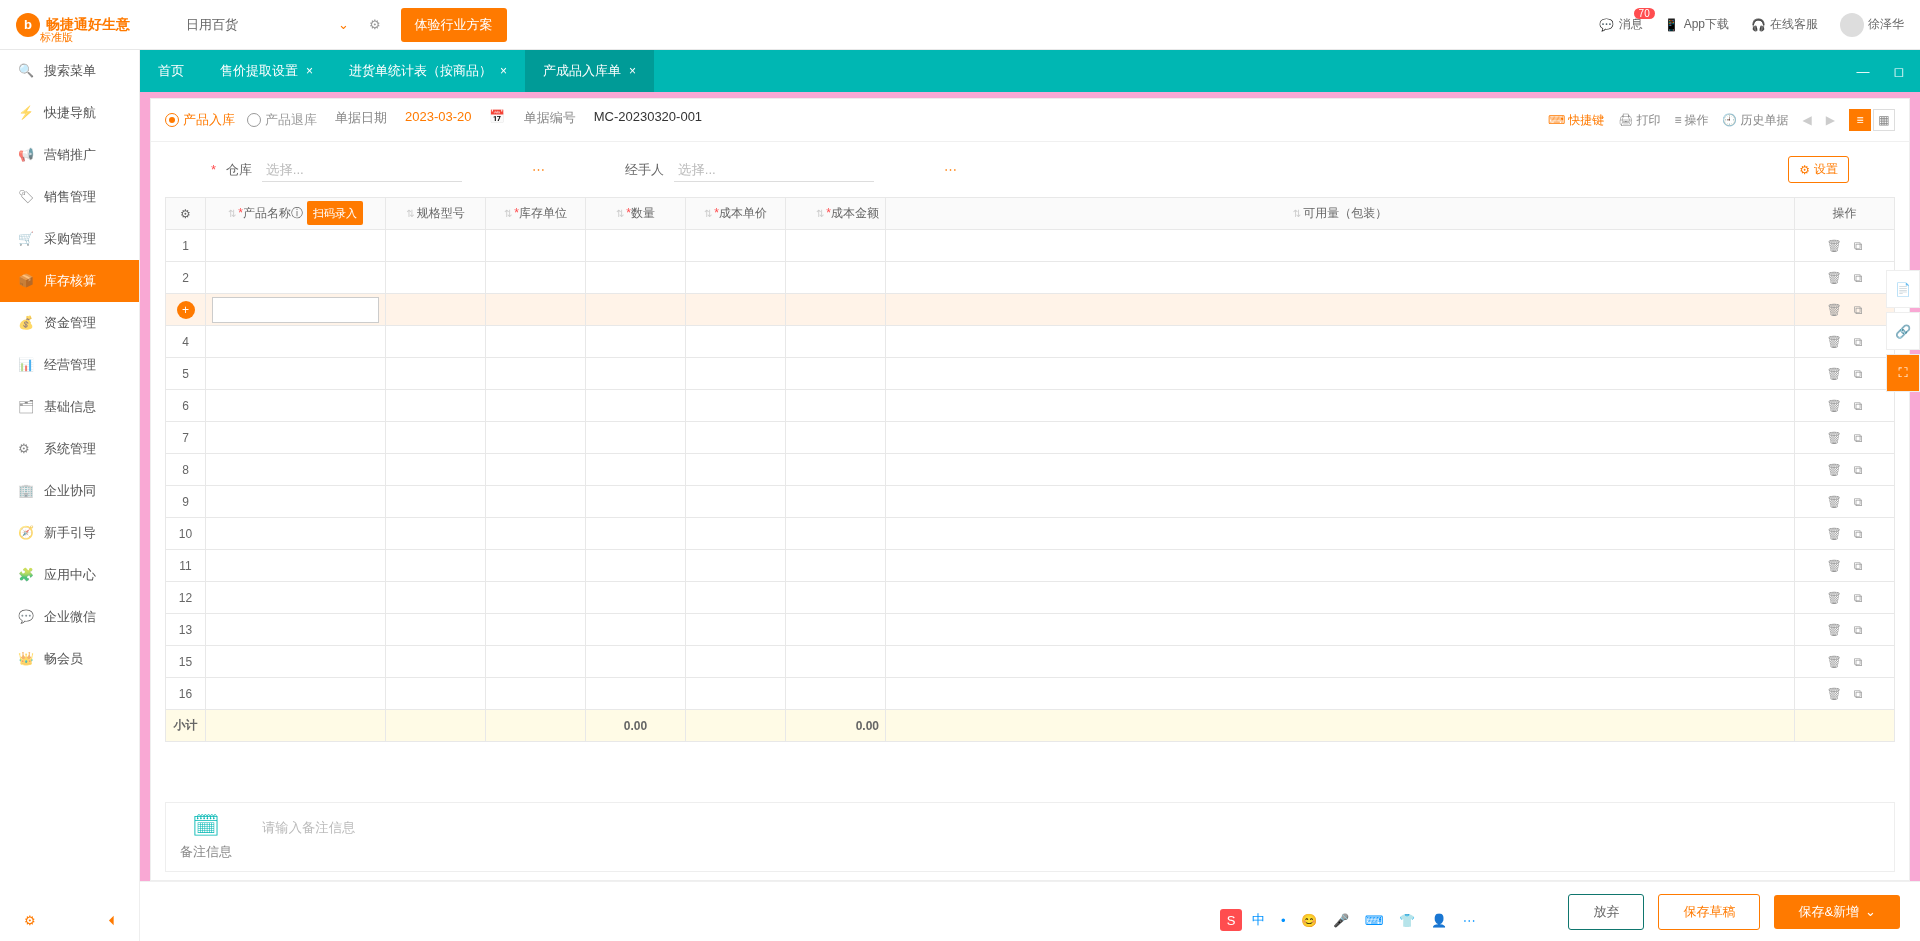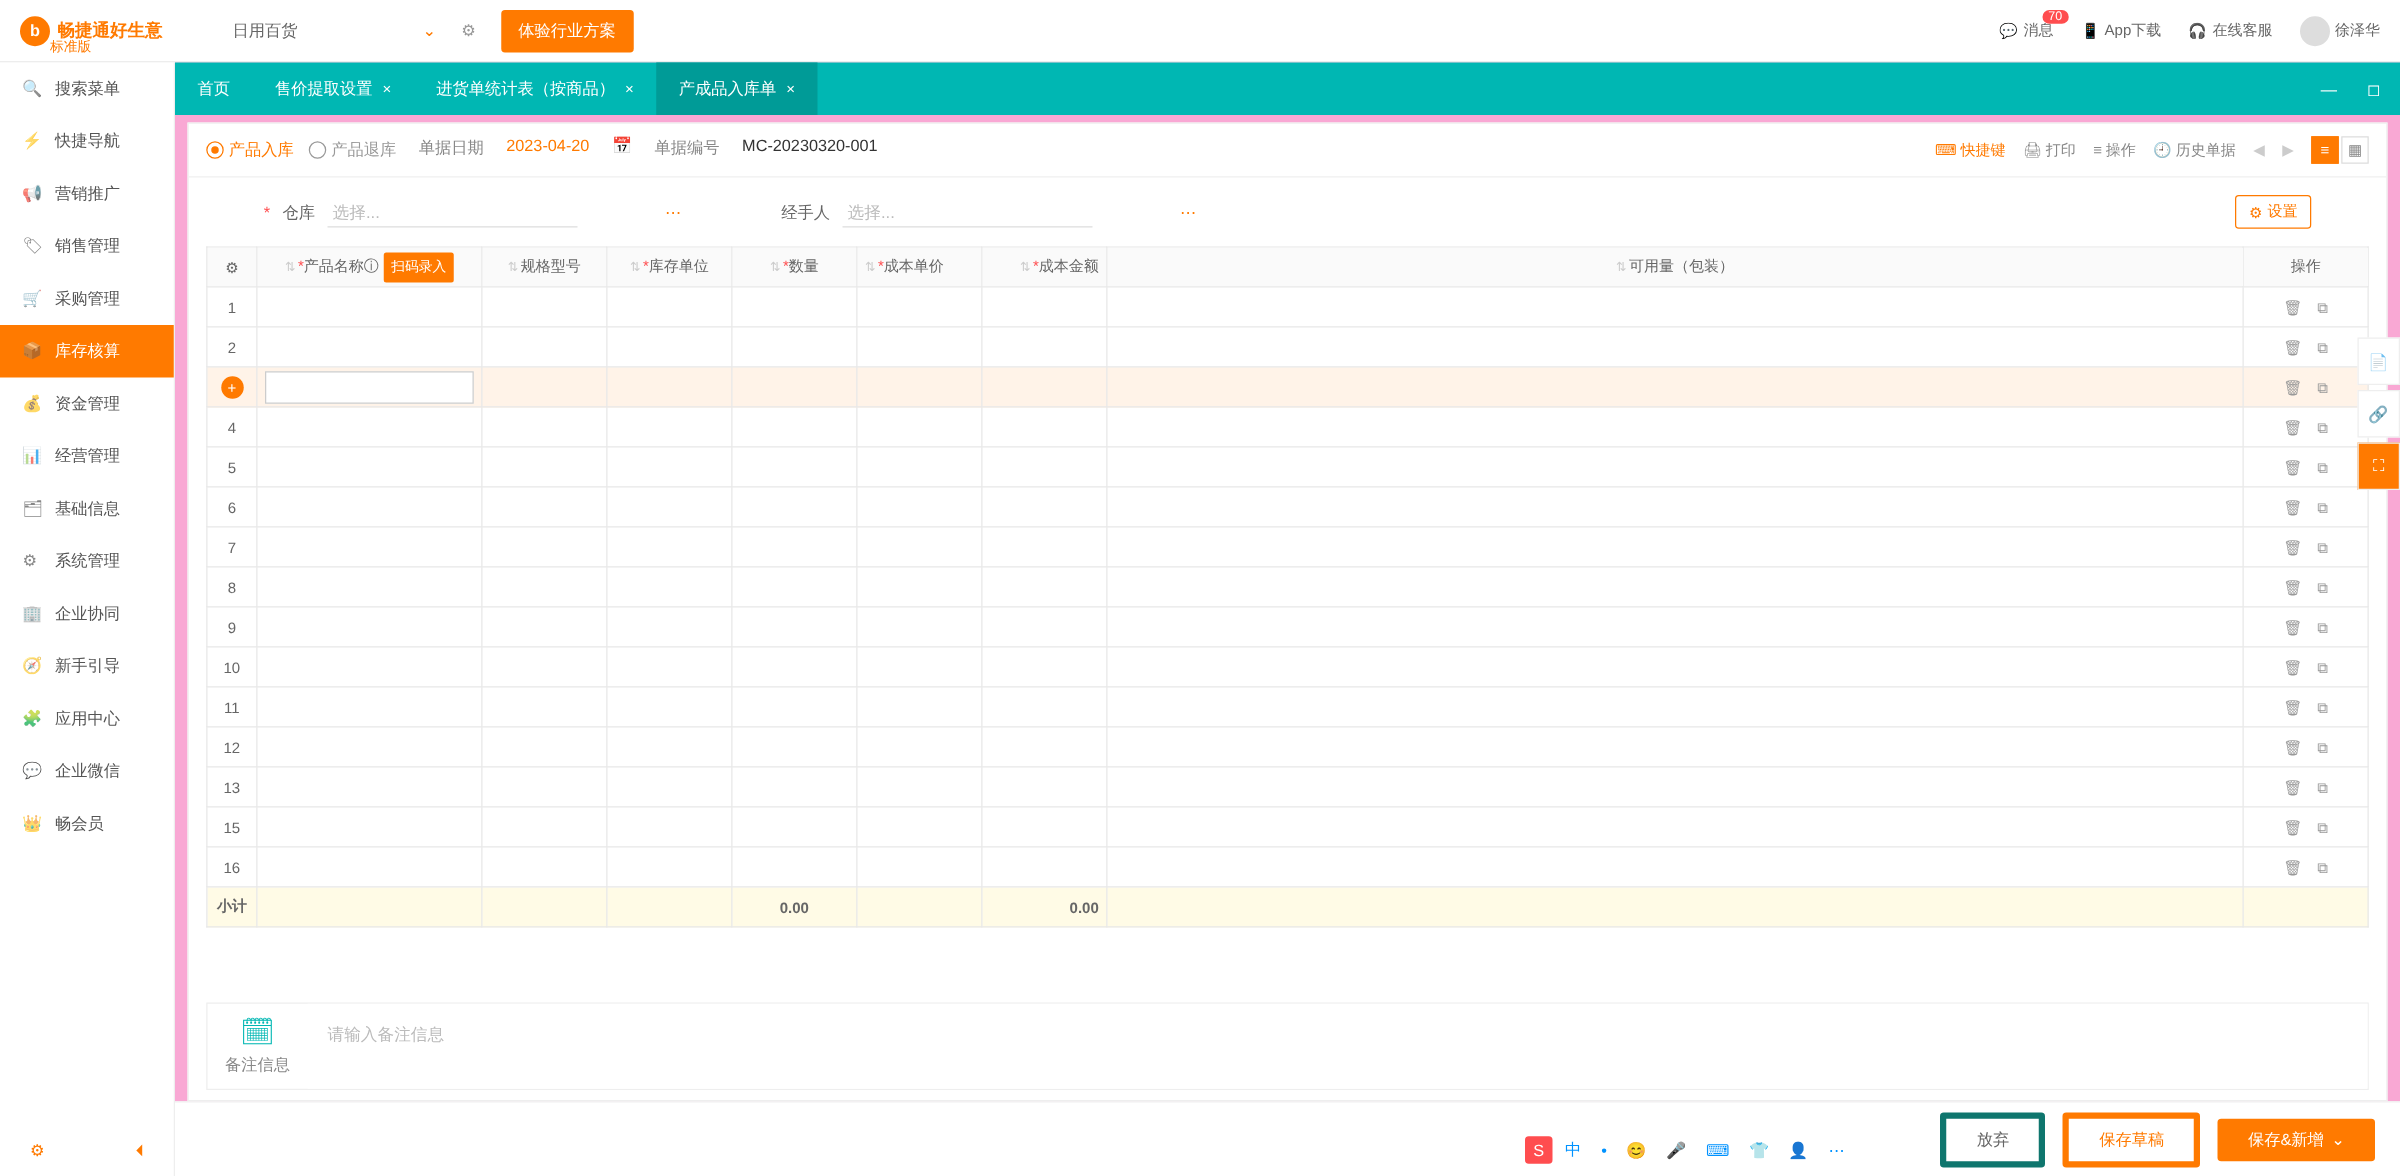--- a/index.html
+++ b/index.html
@@ -63,42 +63,42 @@
 table{width:100%;border-collapse:collapse;table-layout:fixed}
 th,td{border:1px solid #e8e8e8;height:32px;padding:0 6px;font-size:12px;color:#666}
 th{background:#fafafa;font-weight:normal;position:relative}
 th .sort{color:#ccc;font-size:10px;margin-right:2px}
 th .req{color:#ff4d4f}
 .col-idx{width:40px;text-align:center}
 .col-name{width:180px}
 .col-spec{width:100px}
 .col-unit{width:100px}
 .col-qty{width:100px;text-align:center}
-.col-price{width:100px;text-align:left}
+.col-price{width:100px;text-align:center}
 .col-amount{width:100px;text-align:right}
 .col-avail{}
 .col-op{width:100px;text-align:center}
 .scan-btn{background:#ff7a00;color:#fff;padding:6px 6px;border-radius:2px;font-size:11px;cursor:pointer;margin-left:4px}
 tr.hover{background:#fff3e8}
 tr.hover td{background:#fff3e8}
 .add-btn{width:18px;height:18px;background:#ff7a00;border-radius:50%;color:#fff;display:inline-flex;align-items:center;justify-content:center;cursor:pointer}
 .row-input{width:100%;border:1px solid #ccc;height:26px;padding:0 4px}
 .op-icons{display:flex;justify-content:center;gap:12px;color:#999}
 .op-icons span{cursor:pointer}
 tr.subtotal td{background:#fffbe6;font-weight:bold}
 
 .remarks{margin:8px 14px;display:flex;border:1px solid #eee}
 .remarks-label{width:80px;display:flex;flex-direction:column;align-items:center;justify-content:center;color:#888;padding:10px;gap:4px}
 .remarks-label .icon{color:#00b7b3;font-size:22px}
 .remarks textarea{flex:1;border:none;resize:none;padding:16px;color:#333}
 .remarks textarea::placeholder{color:#bbb}
 
 .bottom-bar{height:60px;display:flex;align-items:center;justify-content:flex-end;padding:0 20px;gap:14px;background:#fff;border-top:1px solid #f0f0f0}
 .btn{padding:8px 24px;border-radius:3px;cursor:pointer;font-size:13px}
-.btn.ghost{border:5px solid #0f766e;background:#fff;color:#666}
+.btn.ghost{border:1px solid #0f766e;background:#fff;color:#666}
 .btn.ghost.orange{border-color:#ff7a00;color:#ff7a00}
 .btn.primary{background:#ff7a00;color:#fff;border:none;display:flex;align-items:center;gap:6px}
 .ime-bar{position:absolute;bottom:10px;left:1080px;display:flex;align-items:center;gap:10px}
 .ime-bar .s{width:22px;height:22px;background:#ff4d4f;color:#fff;border-radius:3px;display:flex;align-items:center;justify-content:center}
 .ime-icons{color:#0092ff;font-size:13px;letter-spacing:6px}
 
 .right-dock{position:absolute;right:0;top:220px;width:34px;display:flex;flex-direction:column;gap:4px}
 .right-dock .dock-btn{width:34px;height:38px;background:#fff;border:1px solid #eee;display:flex;align-items:center;justify-content:center;color:#999;cursor:pointer}
 .right-dock .dock-btn.active{background:#ff7a00;color:#fff}
 </style>
@@ -242,21 +242,21 @@
           <div class="radio active">
             <span class="radio-circle"></span>
             <span>产品入库</span>
           </div>
           <div class="radio">
             <span class="radio-circle"></span>
             <span>产品退库</span>
           </div>
         </div>
         <span class="doc-meta-label">单据日期</span>
-        <span class="doc-date">2023-04-20</span>
+        <span class="doc-date">2023-03-20</span>
         <span style="color:#ff7a00">📅</span>
         <span class="doc-meta-label">单据编号</span>
         <span>MC-20230320-001</span>
         <div class="doc-header-right">
           <span class="link">
               <span>⌨</span>
               <span>快捷键</span>
             </span>
           <span class="plain">
               <span>🖨</span>

